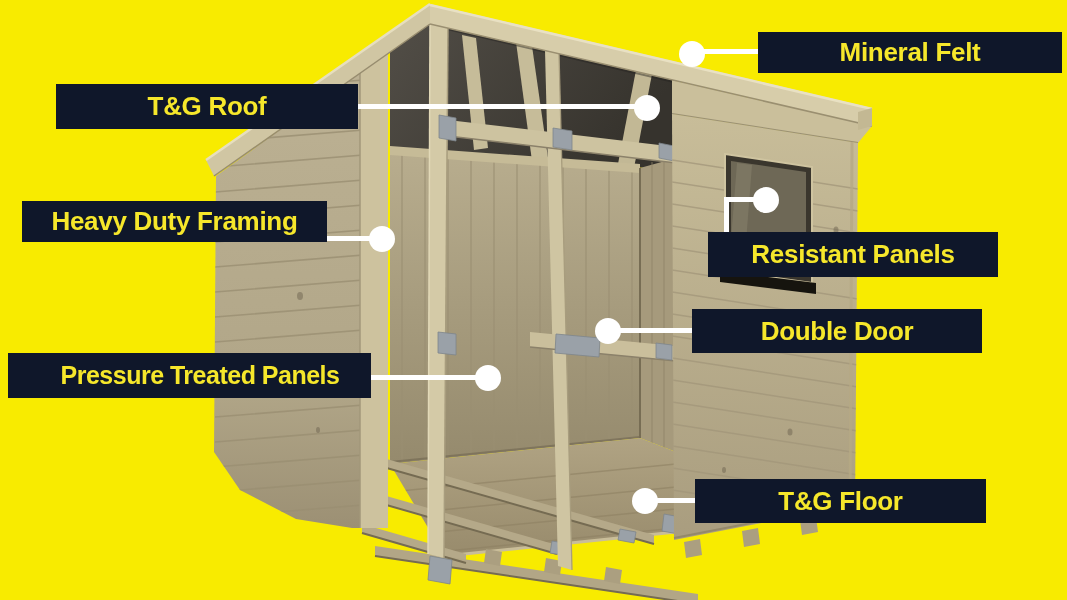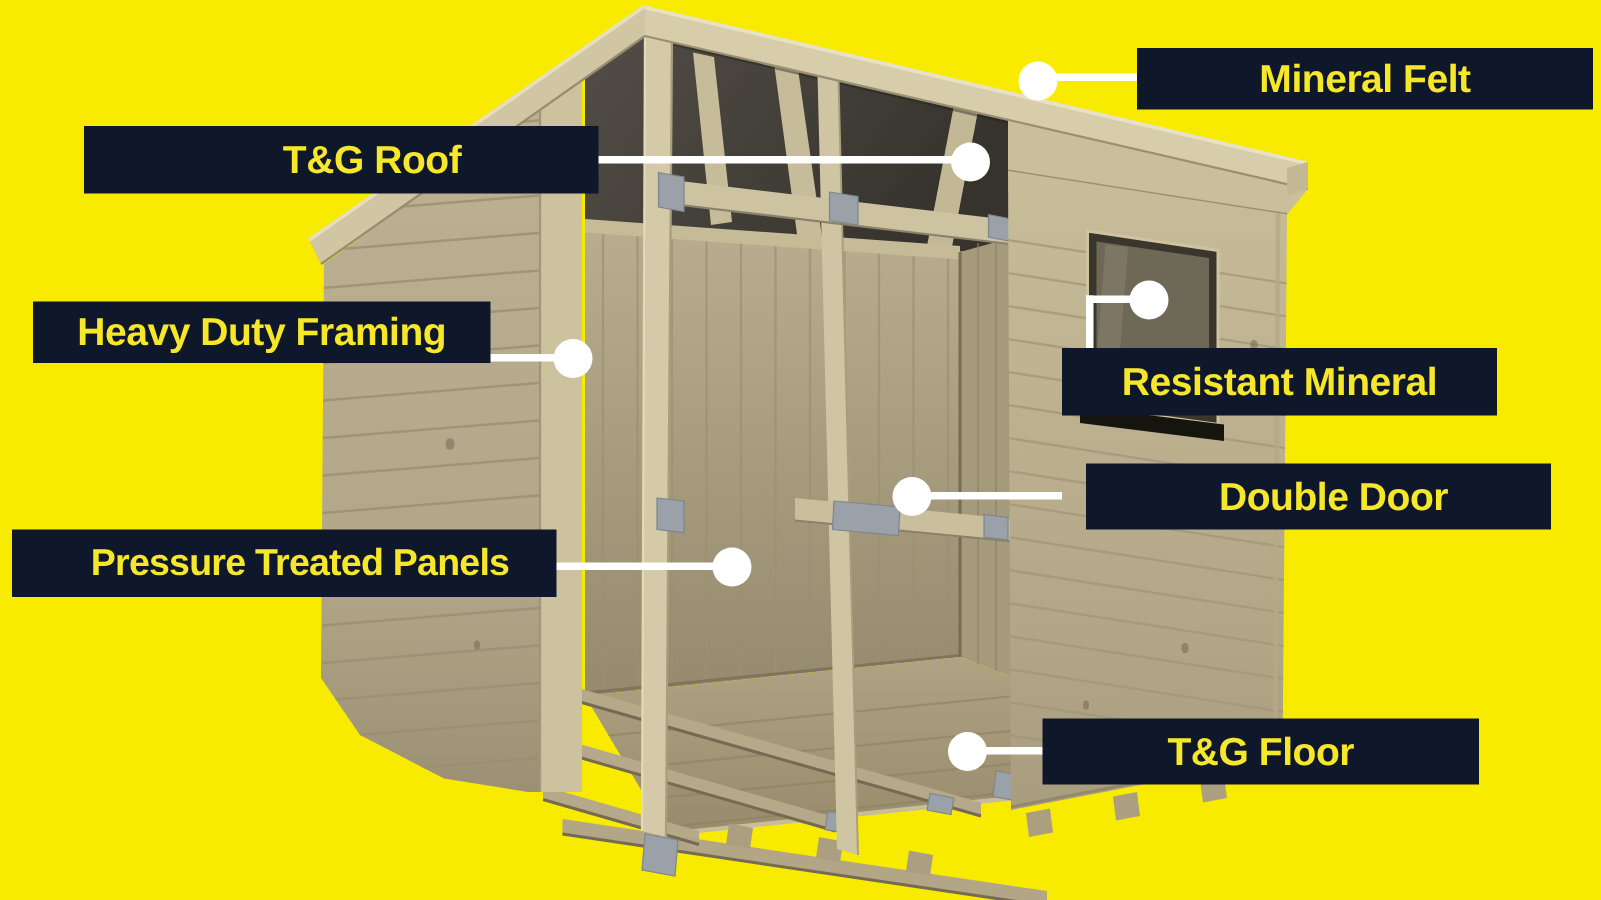--- a/index.html
+++ b/index.html
@@ -12,34 +12,34 @@
   .c-label{position:absolute;background:#0f172a;color:#F6E72B;font-weight:700;
            font-size:26px;letter-spacing:-0.3px;display:flex;align-items:center;
            justify-content:center;white-space:nowrap;}
   
   .co-mf .c-line{left:692px;top:49px;width:70px;height:5px;}
   .co-mf .c-dot{left:679px;top:41px;}
   .co-mf .c-label{left:758px;top:32px;width:304px;height:41px;}
   
   .co-tr .c-line{left:357px;top:104px;width:290px;height:5px;}
   .co-tr .c-dot{left:634px;top:95px;}
-  .co-tr .c-label{left:56px;top:84px;width:302px;height:45px;padding-left:41px;}
+  .co-tr .c-label{left:56px;top:84px;width:302px;height:45px;}
   
   .co-hd .c-line{left:324px;top:236px;width:58px;height:5px;}
   .co-hd .c-dot{left:369px;top:226px;}
   .co-hd .c-label{left:22px;top:201px;width:305px;height:41px;}
   
   .co-rs .c-line.h{left:724px;top:197px;width:44px;height:5px;}
   .co-rs .c-line.v{left:724px;top:197px;width:5px;height:36px;}
   .co-rs .c-dot{left:753px;top:187px;}
   .co-rs .c-label{left:708px;top:232px;width:290px;height:45px;}
   
   .co-dd .c-line{left:608px;top:328px;width:100px;height:5px;}
   .co-dd .c-dot{left:595px;top:318px;}
-  .co-dd .c-label{left:724px;top:309px;width:290px;height:44px;padding-left:20px;}
+  .co-dd .c-label{left:692px;top:309px;width:290px;height:44px;}
   
   .co-pt .c-line{left:346px;top:375px;width:142px;height:5px;}
   .co-pt .c-dot{left:475px;top:365px;}
   .co-pt .c-label{left:8px;top:353px;width:342px;height:45px;font-size:25px;letter-spacing:-0.5px;padding-left:21px;}
   
   .co-tf .c-line{left:645px;top:498px;width:52px;height:5px;}
   .co-tf .c-dot{left:632px;top:488px;}
   .co-tf .c-label{left:695px;top:479px;width:291px;height:44px;}
 </style>
 </head>
@@ -202,21 +202,21 @@
   <div class="callout co-hd">
     <div class="c-line"></div>
     <div class="c-dot"></div>
     <div class="c-label">Heavy Duty Framing</div>
   </div>
 
   <div class="callout co-rs">
     <div class="c-line h"></div>
     <div class="c-line v"></div>
     <div class="c-dot"></div>
-    <div class="c-label">Resistant Mineral</div>
+    <div class="c-label">Resistant Panels</div>
   </div>
 
   <div class="callout co-dd">
     <div class="c-line"></div>
     <div class="c-dot"></div>
     <div class="c-label">Double Door</div>
   </div>
 
   <div class="callout co-pt">
     <div class="c-line"></div>

